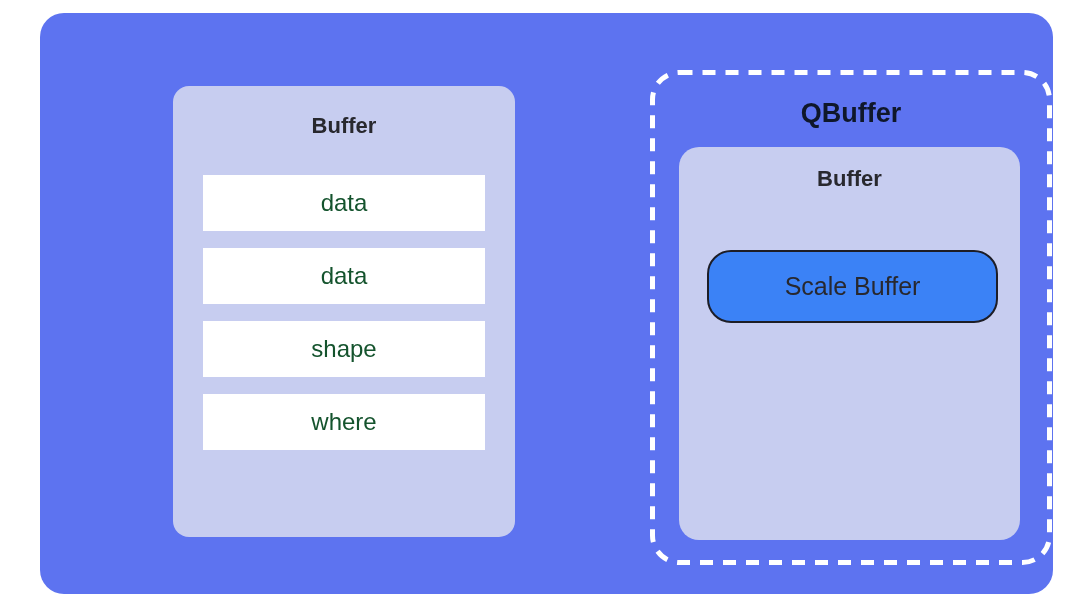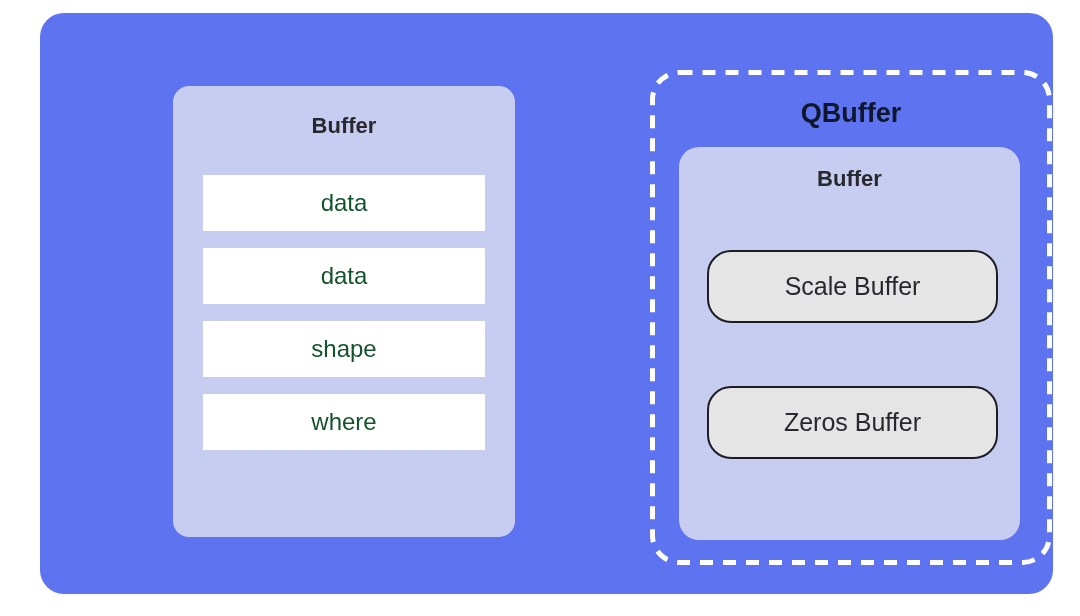--- a/index.html
+++ b/index.html
@@ -47,21 +47,21 @@
     position: absolute; left: 29px; top: 77px; width: 341px; height: 393px;
     background: #c7cdf0; border-radius: 20px;
   }
   .inner-box-title {
     position: absolute; left: 0; top: 18px; width: 341px;
     text-align: center; font-weight: bold; font-size: 22px; line-height: 27px;
     color: #28282e;
   }
   .pill {
     position: absolute; left: 28px; width: 291px; height: 73px;
-    background: #e5e5e5; border: 2px solid #1d1d26; border-radius: 24px;
+    background: #3b82f6; border: 2px solid #1d1d26; border-radius: 24px;
     display: flex; align-items: center; justify-content: center;
     font-size: 25px; color: #28282e;
   }
   .pill-scale { top: 103px; }
   .pill-zeros { top: 239px; }
 </style>
 </head>
 <body>
 
 <div class="canvas">
@@ -77,18 +77,17 @@
 
     <div class="qbuffer">
       <svg class="qbuffer-border" viewBox="0 0 402 495" xmlns="http://www.w3.org/2000/svg" aria-hidden="true">
         <rect x="2.5" y="2.5" width="397" height="490" rx="27" ry="27" fill="none" stroke="#ffffff" stroke-width="5" stroke-dasharray="13 10"></rect>
       </svg>
       <div class="qbuffer-title">QBuffer</div>
 
       <div class="inner-buffer-box">
         <div class="inner-box-title">Buffer</div>
         <div class="pill pill-scale">Scale Buffer</div>
-        <div class="pill pill-zeros">Zeros Buffer</div>
       </div>
     </div>
 
   </div>
 </div>
 
 </body></html>

